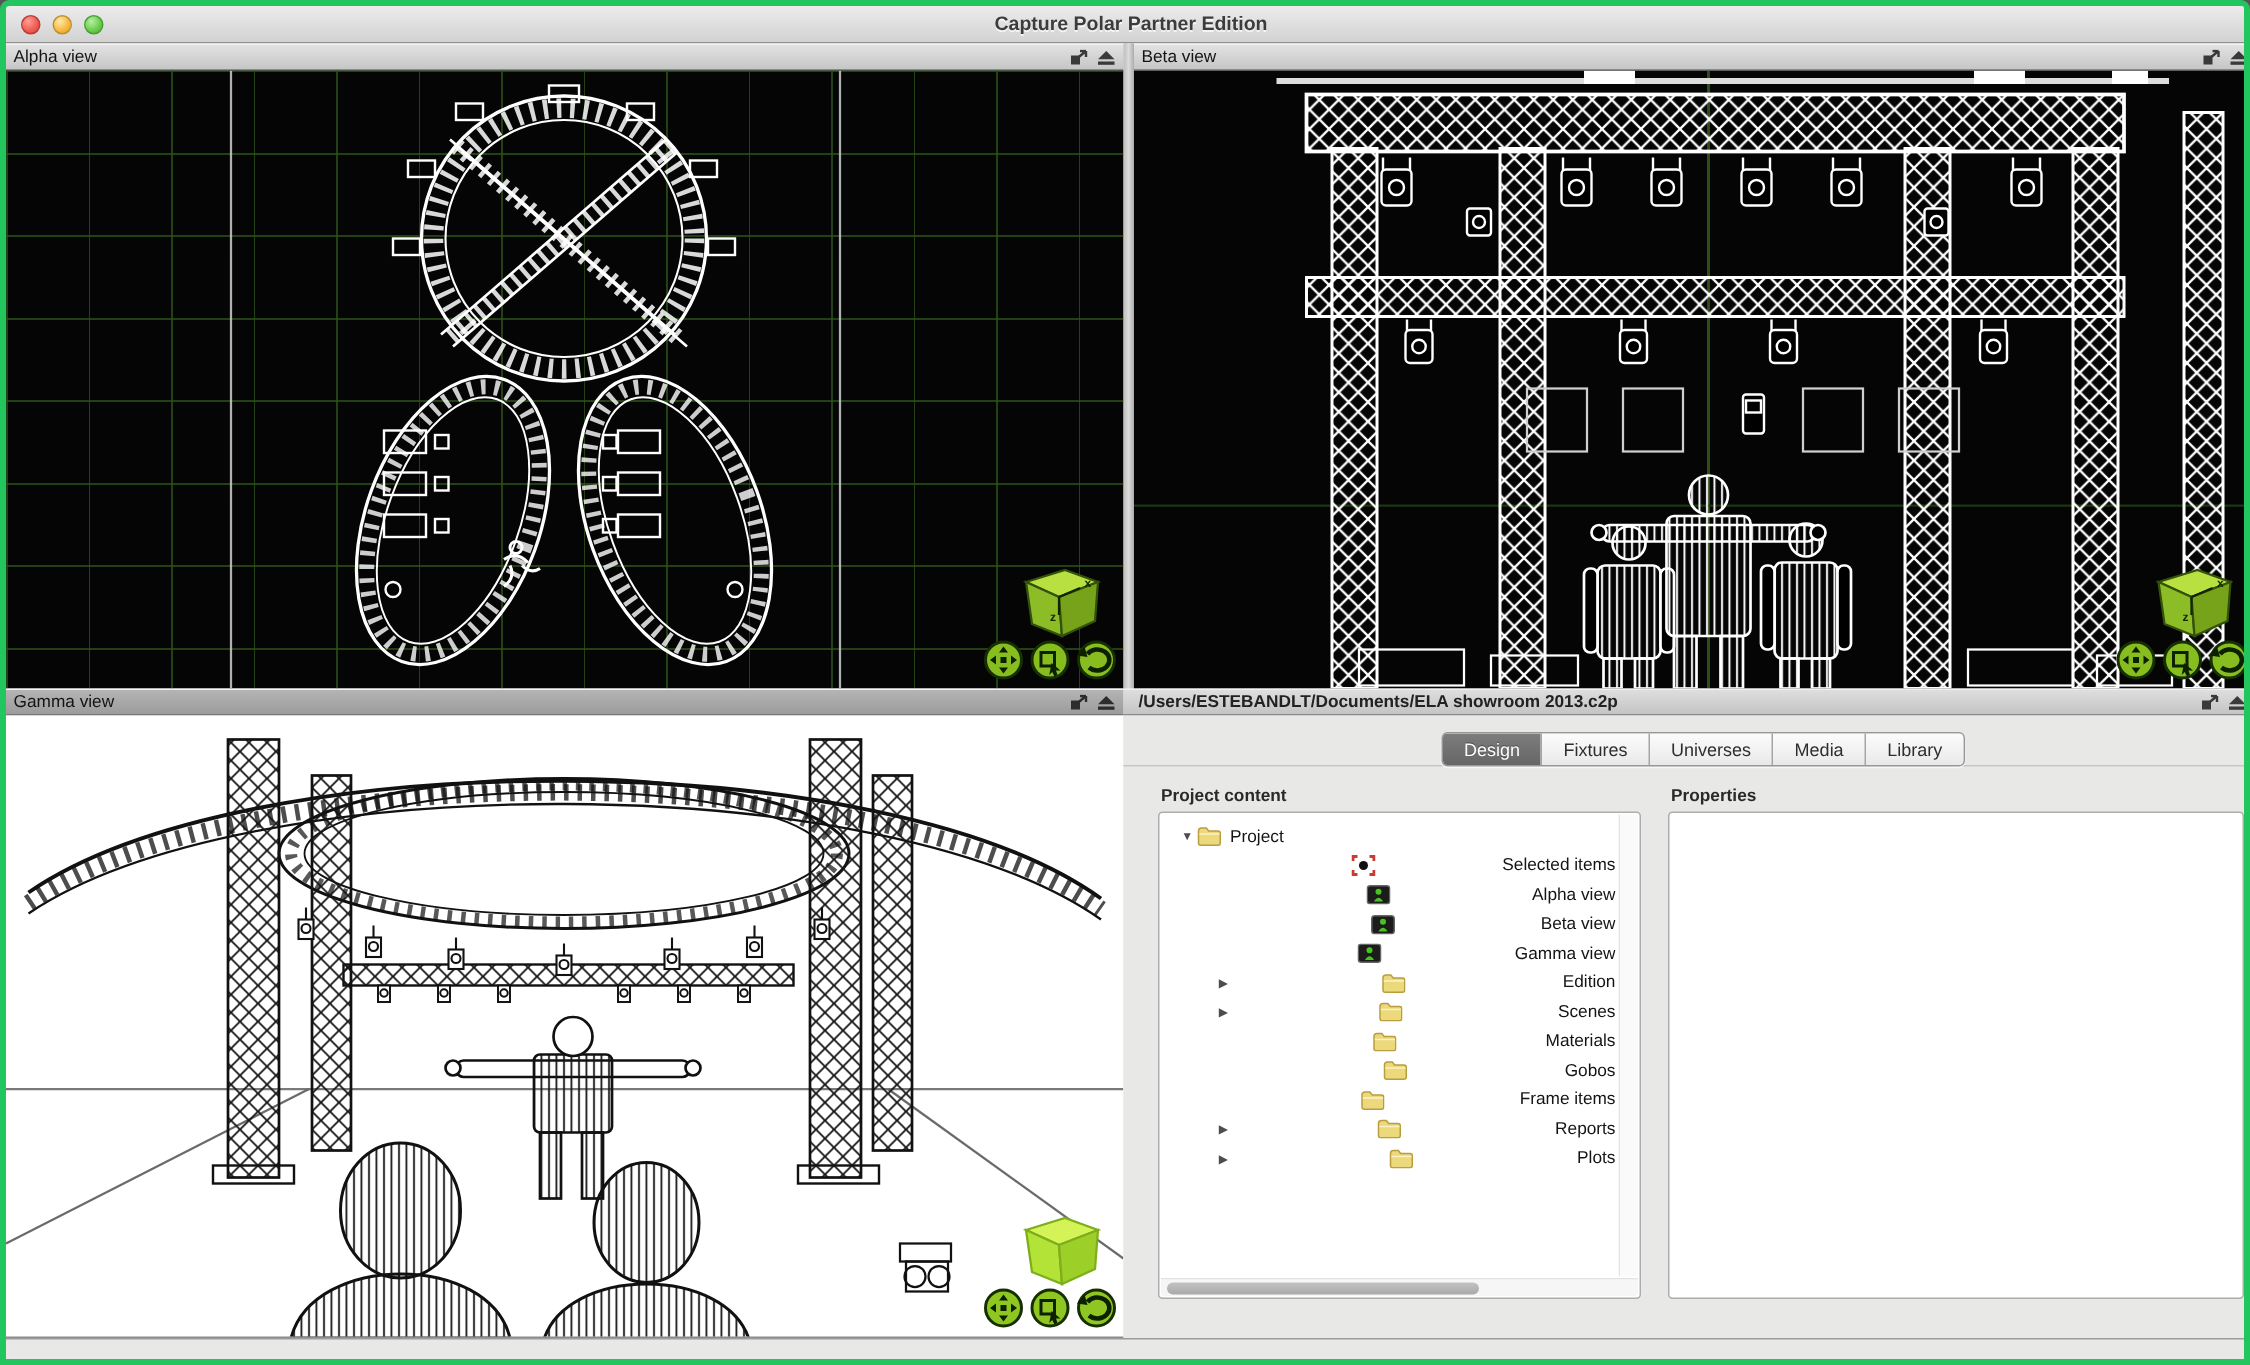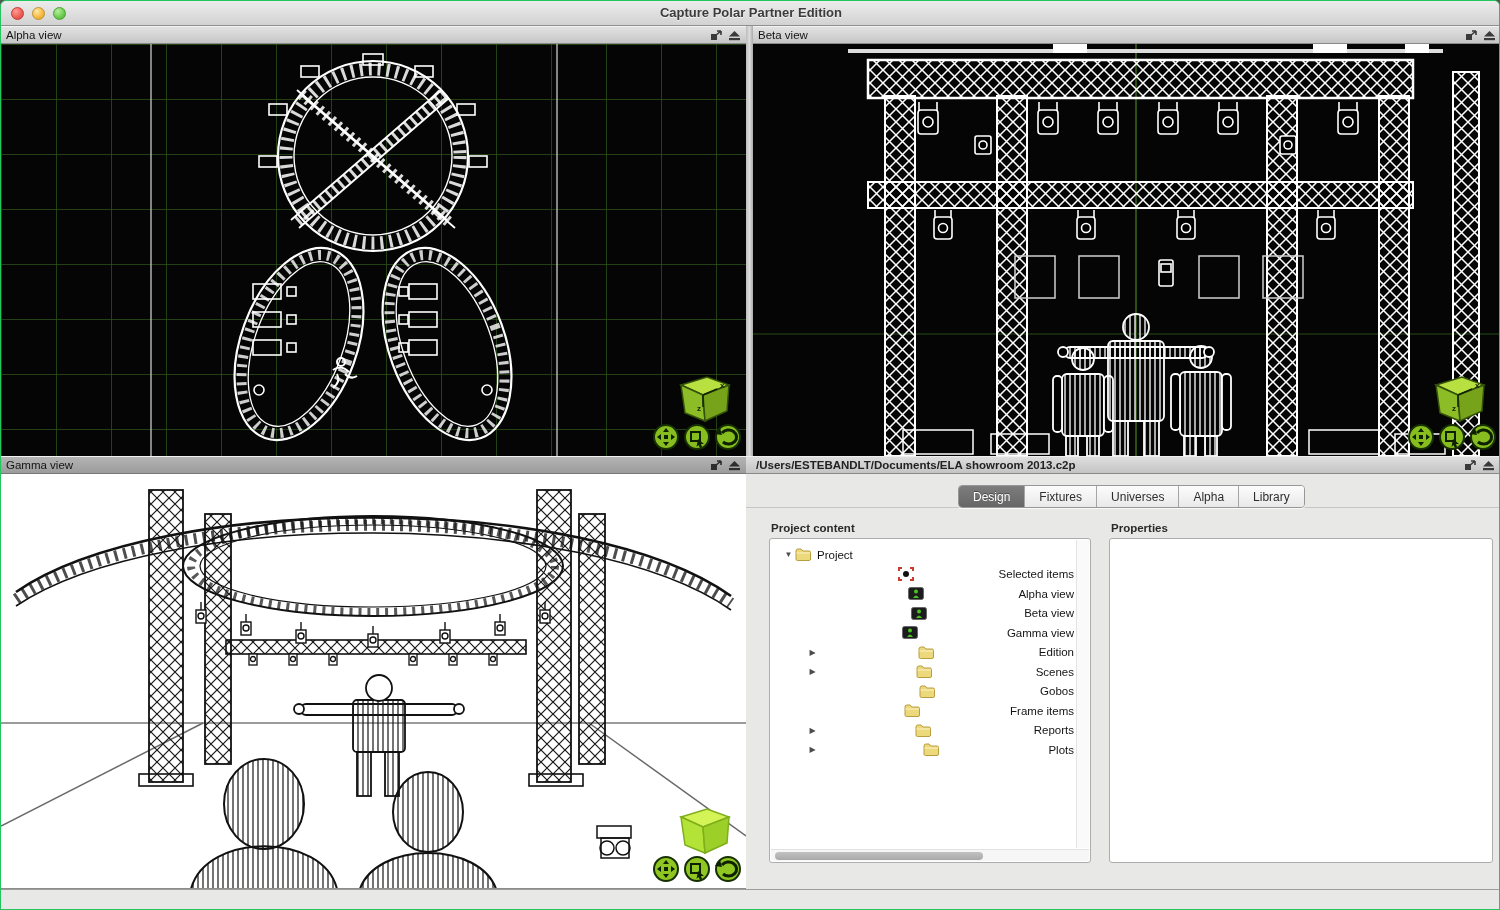--- a/index.html
+++ b/index.html
@@ -1,18 +1,18 @@
 <!DOCTYPE html>
 <html><head>
 <meta charset="utf-8">
 <style>
   * { margin:0; padding:0; box-sizing:border-box; }
   html,body { width:1500px; height:910px; background:#555; font-family:"Liberation Sans",sans-serif; }
   .window { position:relative; width:1500px; height:910px; background:#e8e8e6; overflow:hidden;
-            border:1px solid #22c55e; border-radius:6px 6px 0 0; }
+            border:4px solid #22c55e; border-radius:6px 6px 0 0; }
 
   
   .titlebar { position:absolute; left:0; top:0; width:1500px; height:25px;
               background:linear-gradient(#ececec,#d2d2d2); border-bottom:1px solid #8f8f8f;
               border-radius:6px 6px 0 0; }
   .traffic { position:absolute; left:10px; top:6px; display:flex; gap:8px; }
   .light { width:13px; height:13px; border-radius:50%; }
   .light.red    { background:radial-gradient(circle at 35% 30%, #ff9d96, #ee6056 55%, #d8423a); border:1px solid #c33a33;}
   .light.yellow { background:radial-gradient(circle at 35% 30%, #ffe9a8, #f6bb45 55%, #dda028); border:1px solid #c0922a;}
   .light.green  { background:radial-gradient(circle at 35% 30%, #b6efa0, #6fce52 55%, #4aad33); border:1px solid #47a233;}
@@ -568,21 +568,21 @@
         </svg>
     </span>
   </div>
 
   <div id="right-panel">
     <div class="tab-rule"></div>
     <div class="tab-bar">
         <div class="tab selected">Design</div>
         <div class="tab">Fixtures</div>
         <div class="tab">Universes</div>
-        <div class="tab">Alpha</div>
+        <div class="tab">Media</div>
         <div class="tab">Library</div>
       </div>
     <div class="panel-label" id="label-project">Project content</div>
     <div class="panel-label" id="label-properties">Properties</div>
 
     <div class="white-box" id="project-box">
       <div class="tree">
           <div class="tree-row ind0">
             <span class="arrow">▼</span>
             <span class="t-icon">
@@ -648,20 +648,30 @@
           </div>
           <div class="tree-row ind1">
             <span class="arrow">▶</span>
             <span class="t-icon">
               <svg width="16" height="13" viewBox="0 0 16 13">
                 <path d="M1,3 q0,-2 2,-2 h3.2 l1.6,2 H14 q1.5,0 1.5,1.5 V11 q0,1.5 -1.5,1.5 H2.5 Q1,12.5 1,11 Z" fill="#ecd97c" stroke="#b99d3f"></path>
                 <path d="M1.5,5 h13.5" stroke="#fff7d6" stroke-width="1" opacity="0.8"></path>
               </svg>
             </span>
             <span class="lbl">Scenes</span>
+          </div>
+          <div class="tree-row ind1">
+            <span class="arrow"></span>
+            <span class="t-icon">
+              <svg width="16" height="13" viewBox="0 0 16 13">
+                <path d="M1,3 q0,-2 2,-2 h3.2 l1.6,2 H14 q1.5,0 1.5,1.5 V11 q0,1.5 -1.5,1.5 H2.5 Q1,12.5 1,11 Z" fill="#ecd97c" stroke="#b99d3f"></path>
+                <path d="M1.5,5 h13.5" stroke="#fff7d6" stroke-width="1" opacity="0.8"></path>
+              </svg>
+            </span>
+            <span class="lbl">Materials</span>
           </div>
           <div class="tree-row ind1">
             <span class="arrow"></span>
             <span class="t-icon">
               <svg width="16" height="13" viewBox="0 0 16 13">
                 <path d="M1,3 q0,-2 2,-2 h3.2 l1.6,2 H14 q1.5,0 1.5,1.5 V11 q0,1.5 -1.5,1.5 H2.5 Q1,12.5 1,11 Z" fill="#ecd97c" stroke="#b99d3f"></path>
                 <path d="M1.5,5 h13.5" stroke="#fff7d6" stroke-width="1" opacity="0.8"></path>
               </svg>
             </span>
             <span class="lbl">Gobos</span>

